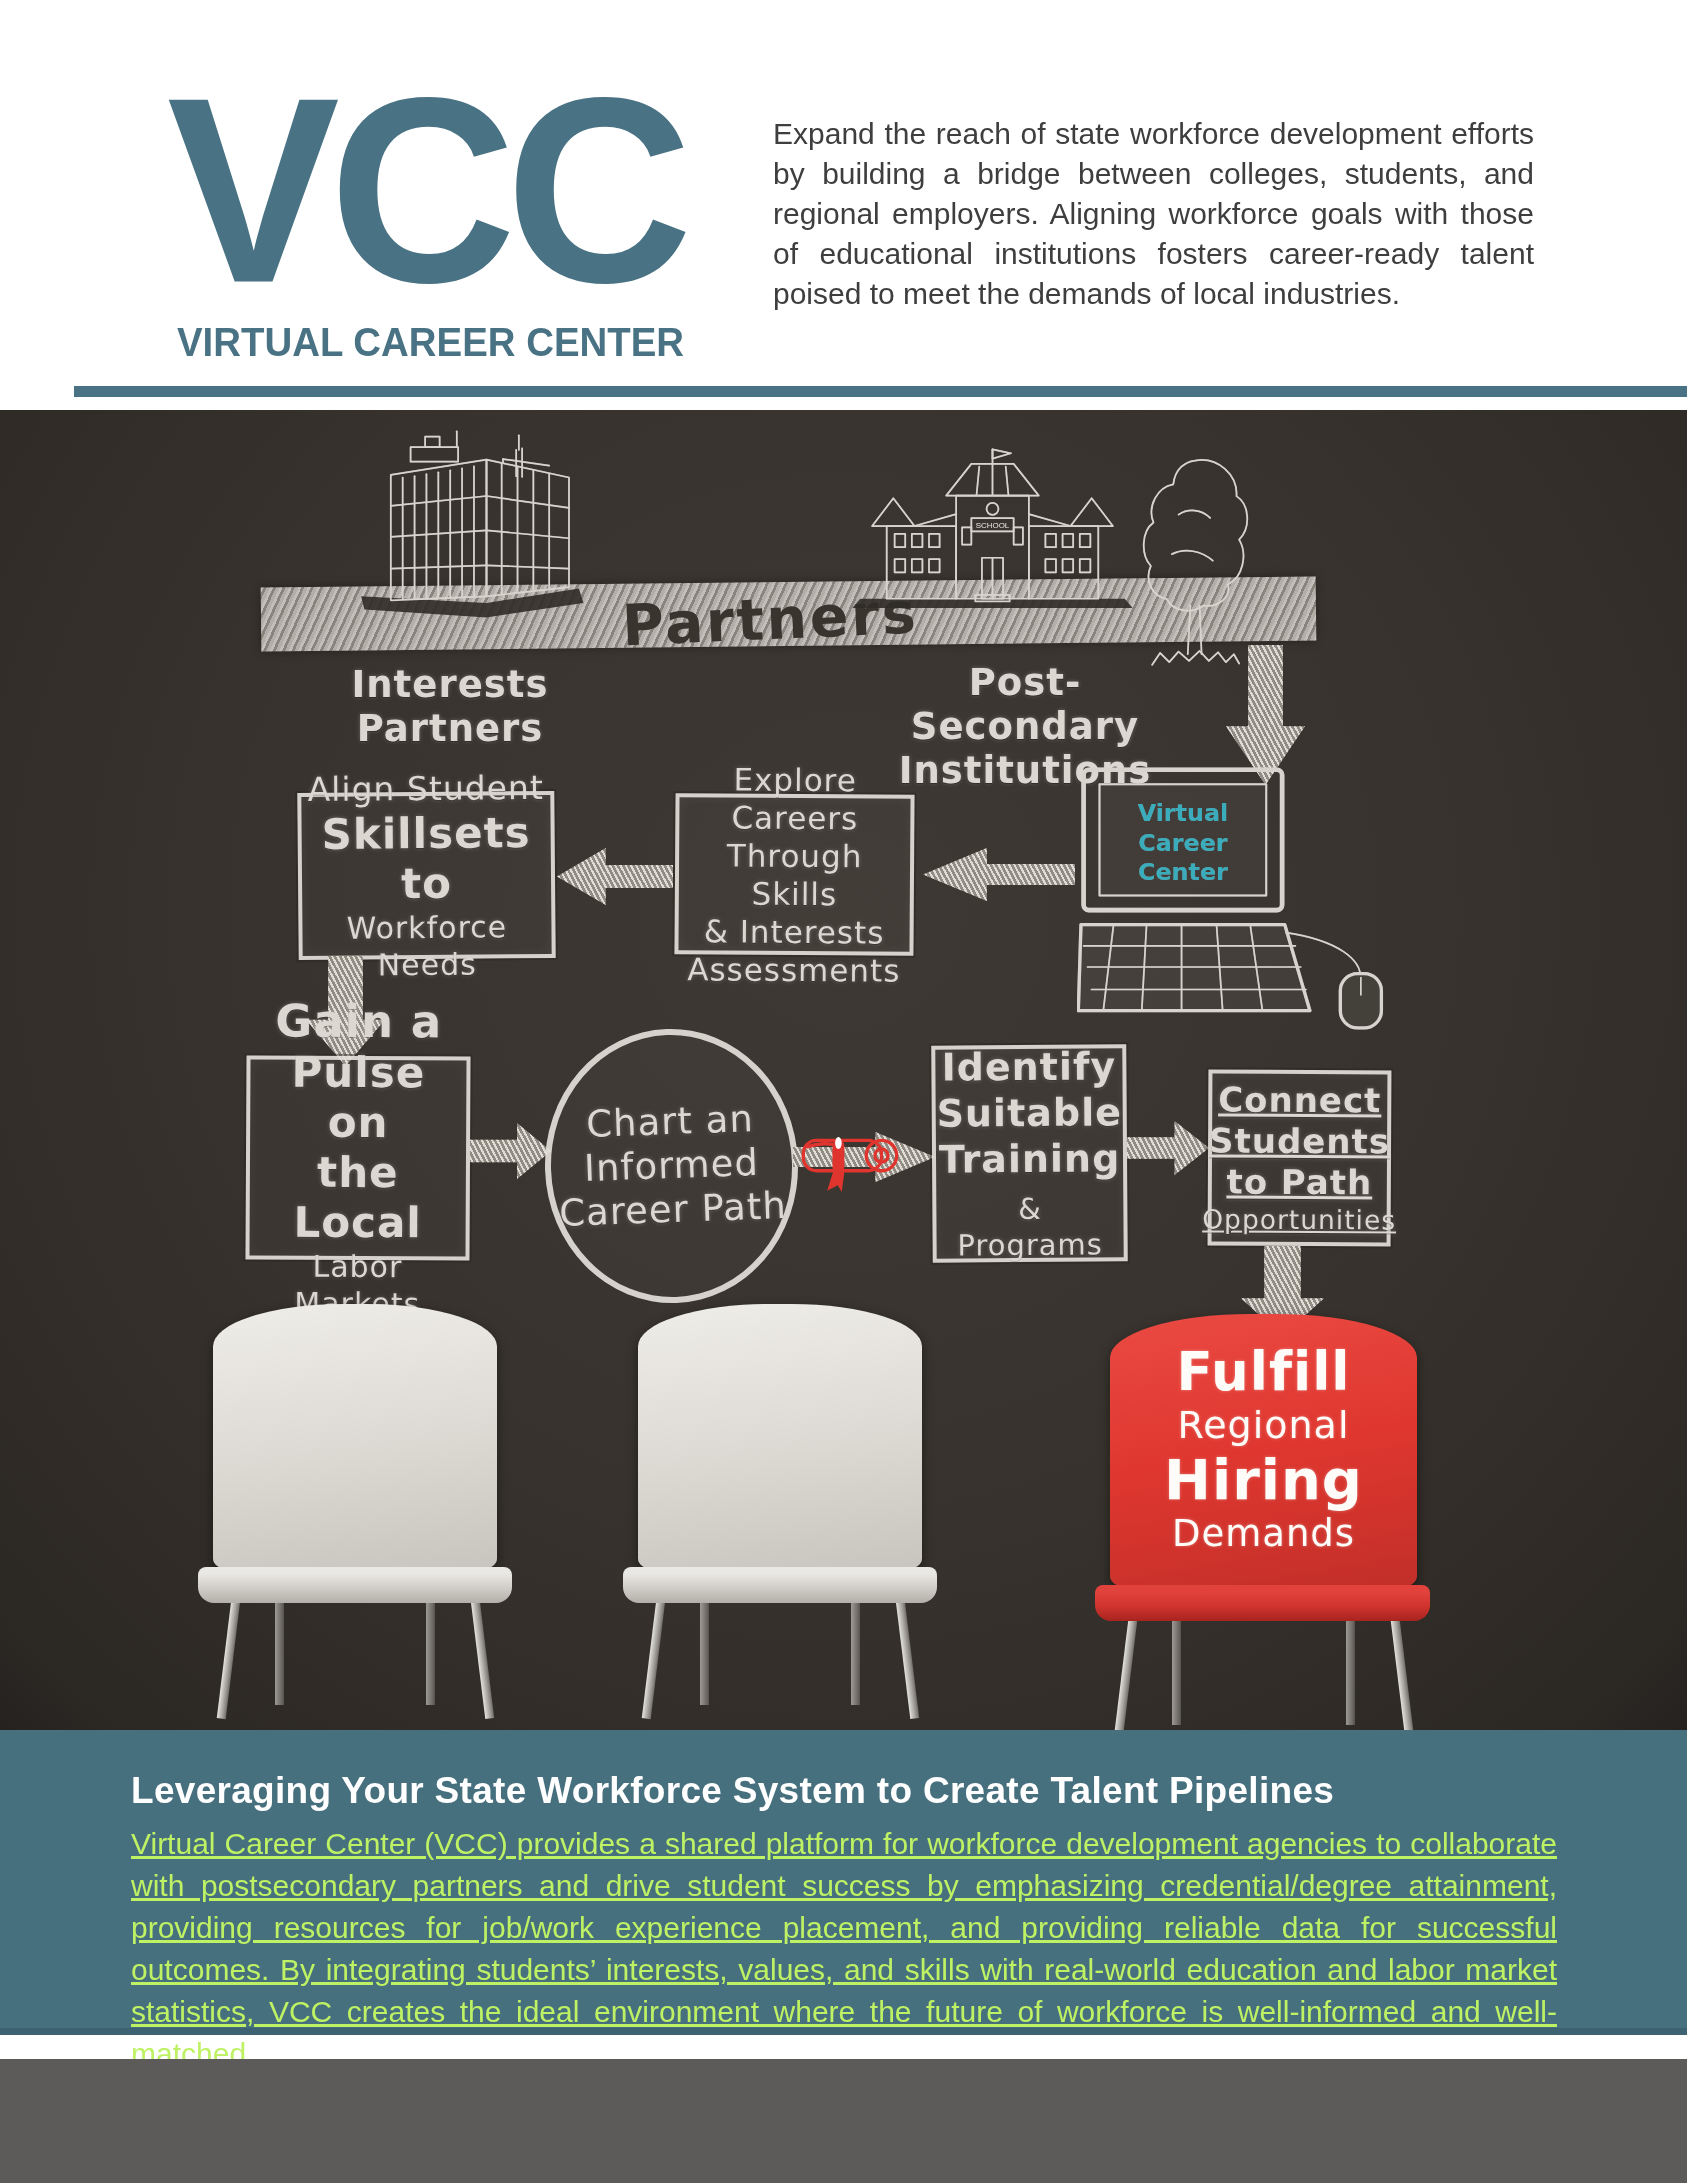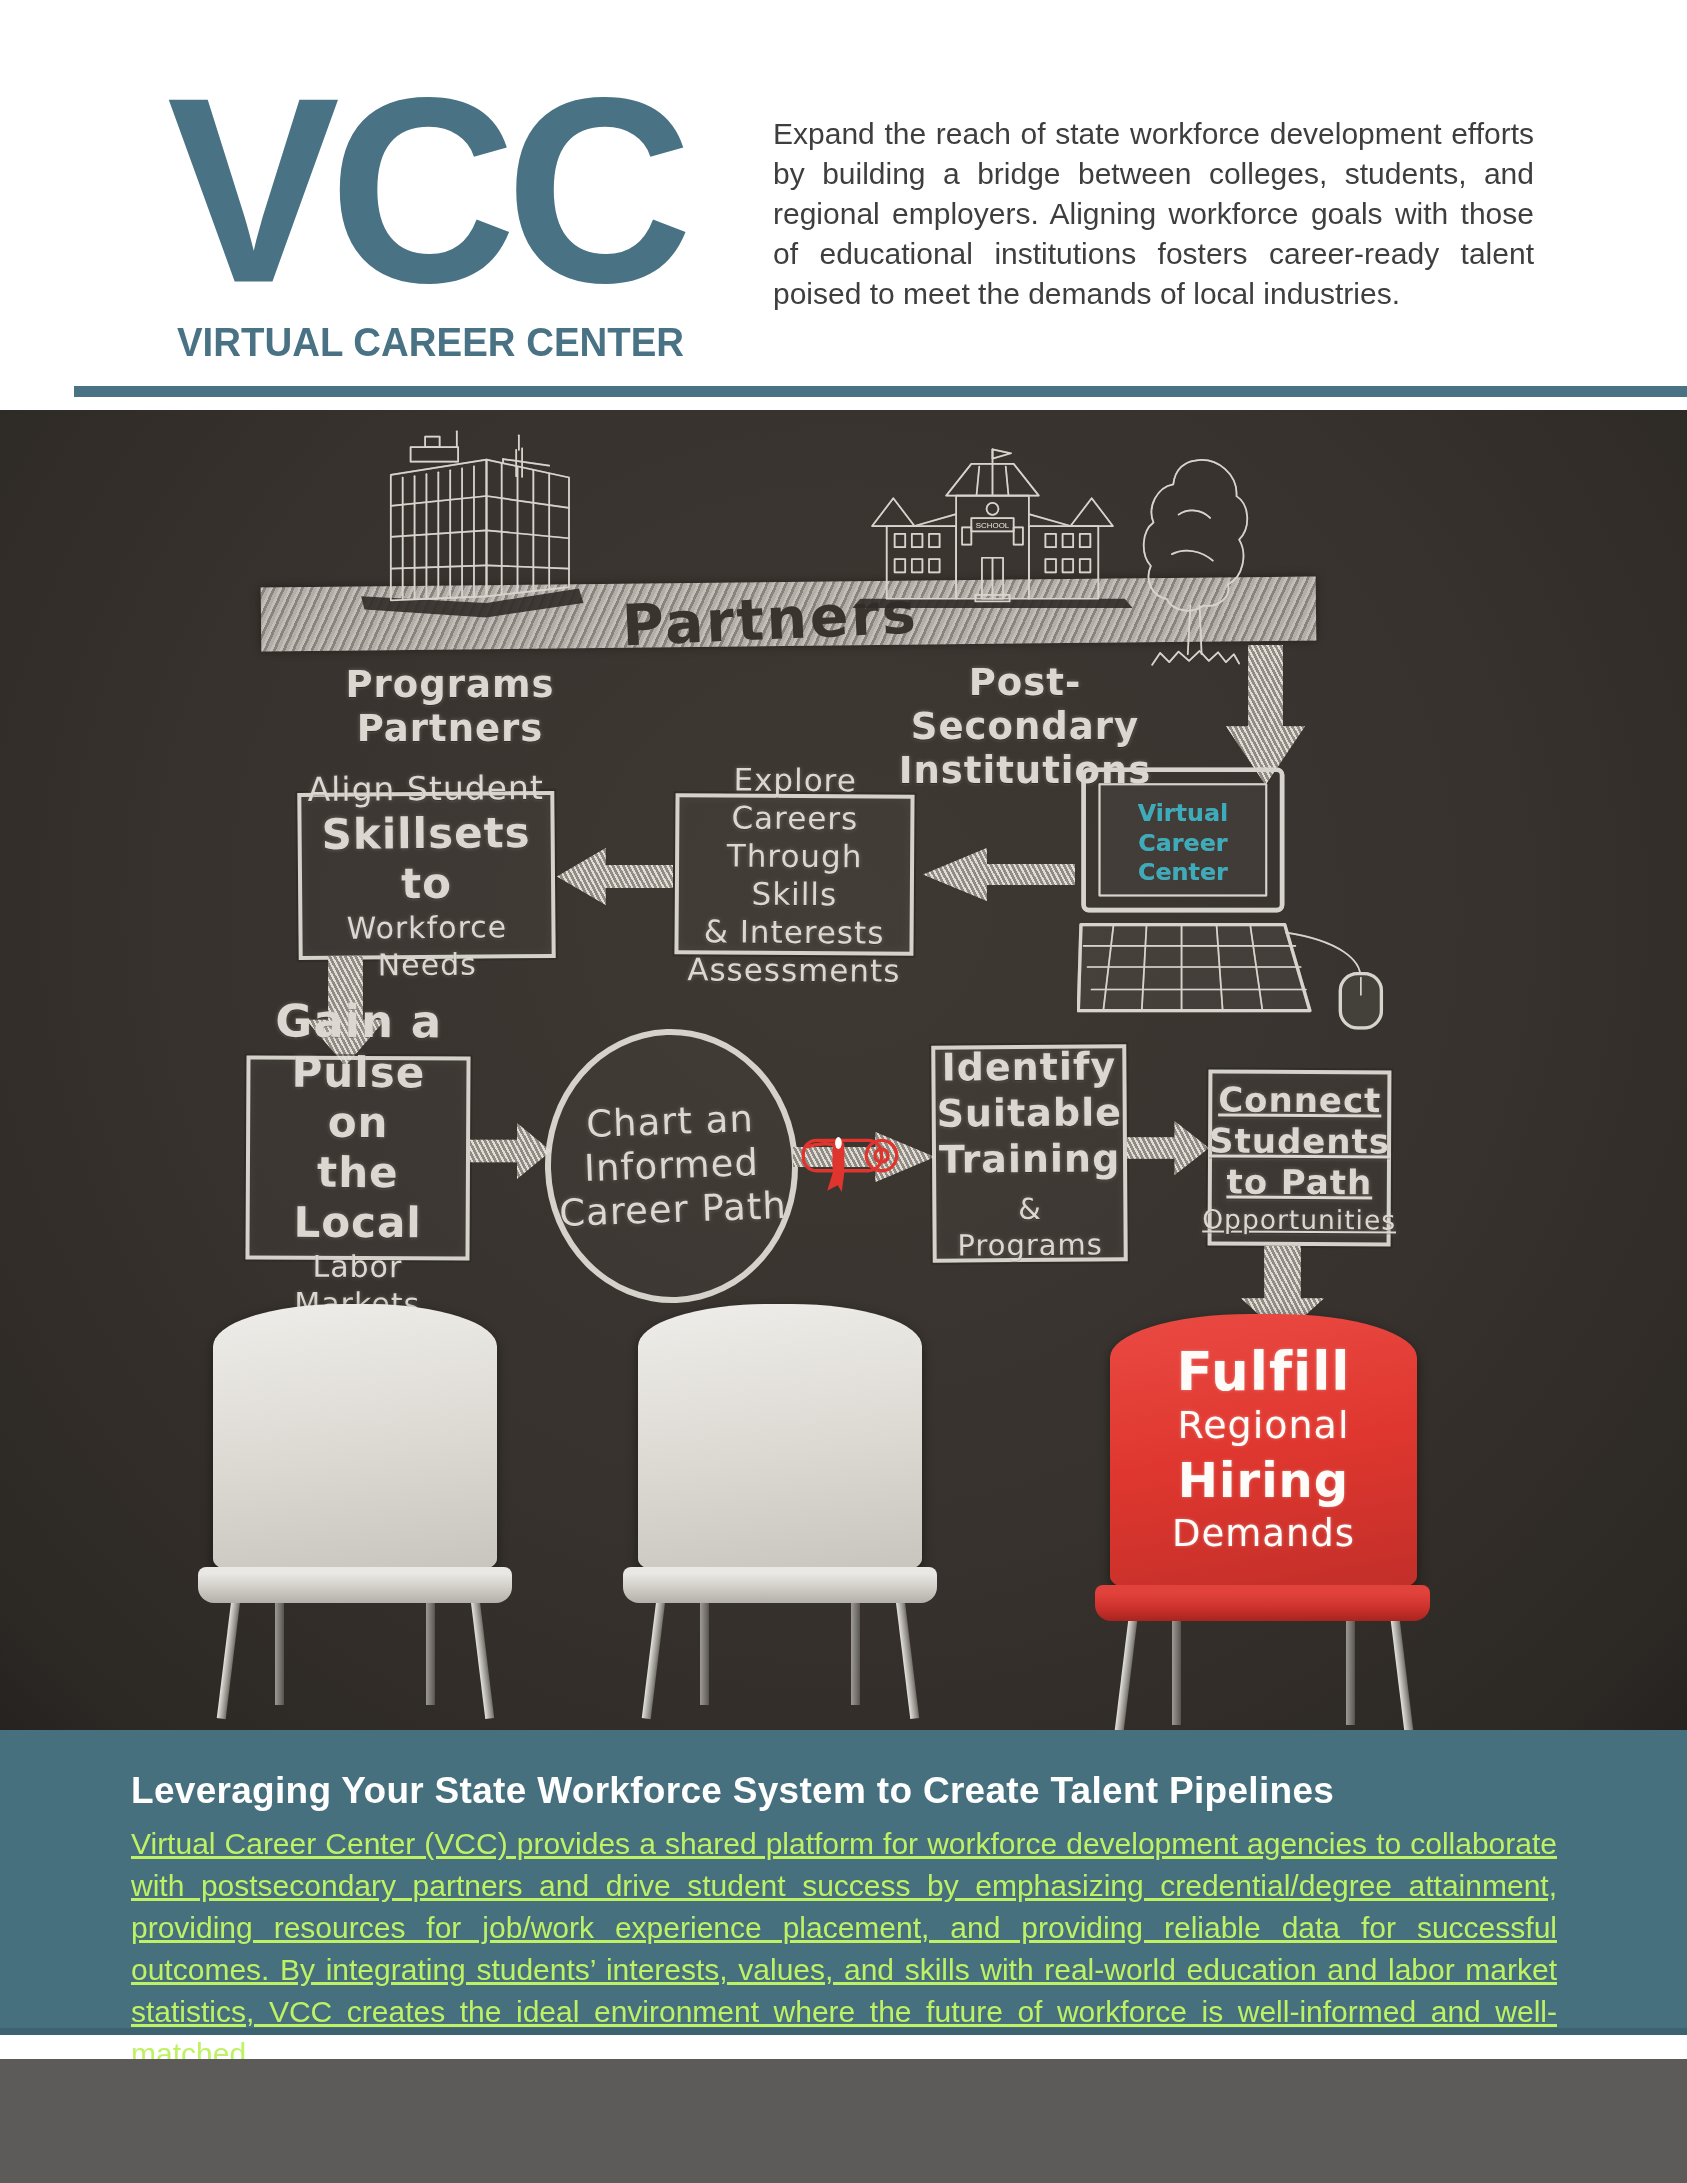--- a/index.html
+++ b/index.html
@@ -25,21 +25,21 @@
     background:radial-gradient(ellipse at 50% 38%, #3e3933 0%, #37322d 55%, #2c2824 92%, #262220 100%);}
   .chalk{font-family:"DejaVu Sans",sans-serif;color:var(--chalk);
     text-shadow:0 0.7px 0 rgba(0,0,0,.35),0 0 4.6px rgba(240,238,232,.28);}
   .cline{display:block;text-align:center;letter-spacing:1px;}
   .b{font-weight:700;}
   .t40{font-size:26.5px;line-height:33px;} .t44{font-size:29px;line-height:36px;}
   .t46{font-size:30px;line-height:37px;} .t47{font-size:31px;line-height:38px;}
   .t50{font-size:33px;line-height:41px;} .t52{font-size:34px;line-height:41px;}
   .t56{font-size:37px;line-height:44px;} .t58{font-size:38px;line-height:46px;}
   .t64{font-size:42px;line-height:50px;} .t68{font-size:45px;line-height:53px;text-align:center;}
-  .t80{font-size:53px;line-height:61px;} .t84{font-size:48px;line-height:64px;}
+  .t80{font-size:53px;line-height:61px;} .t84{font-size:56px;line-height:64px;}
 
   .chalk-box{position:absolute;border:4px solid rgba(226,223,216,.92);background:rgba(255,255,255,.025);
     box-shadow:0 0 0 2px rgba(40,36,32,.45), inset 0 0 13.2px rgba(255,255,255,.05);
     display:flex;flex-direction:column;justify-content:center;align-items:center;padding:6.6px 4px;box-sizing:border-box;}
 
   .chalk-fill{background-color:#8d8880;
     background-image:repeating-linear-gradient(62deg, rgba(238,235,229,.85) 0 2px, rgba(150,146,138,.35) 2px 4.6px);}
   .ar-right{clip-path:polygon(0 30%,58% 30%,58% 0,100% 50%,58% 100%,58% 70%,0 70%);}
   .ar-left{clip-path:polygon(100% 30%,42% 30%,42% 0,0 50%,42% 100%,42% 70%,100% 70%);}
   .ar-down{clip-path:polygon(28% 0,72% 0,72% 58%,100% 58%,50% 100%,0 58%,28% 58%);}
@@ -117,21 +117,21 @@
     <rect x="90" y="26" width="72" height="22"></rect>
       <rect x="112" y="10" width="22" height="16"></rect>
     <line x1="250" y1="30" x2="250" y2="70"></line>
       <line x1="259" y1="28" x2="259" y2="71"></line>
     <line x1="254" y1="8" x2="254" y2="30"></line>
       <line x1="160" y1="2" x2="160" y2="26"></line>
     <line x1="230" y1="44" x2="300" y2="54"></line>
       <line x1="230" y1="44" x2="230" y2="50"></line>
   </svg>
   <div class="abs chalk" style="left:311px;top:253px;width:278px;">
-    <span class="cline t56 b">Programs</span>
+    <span class="cline t56 b">Interests</span>
     <span class="cline t56 b">Partners</span>
   </div>
 
   <svg class="abs sketch" style="left:847px;top:38px;" width="291" height="162" viewBox="0 0 440 245">
     <polygon points="20,228 420,228 432,242 8,242" fill="#24201c" stroke="none" opacity="0.85"></polygon>
     <rect x="165" y="72" width="110" height="156"></rect>
     <polygon points="150,72 290,72 252,24 188,24"></polygon>
     <line x1="200" y1="28" x2="196" y2="70"></line>
       <line x1="220" y1="24" x2="220" y2="70"></line>
       <line x1="240" y1="28" x2="244" y2="70"></line>

